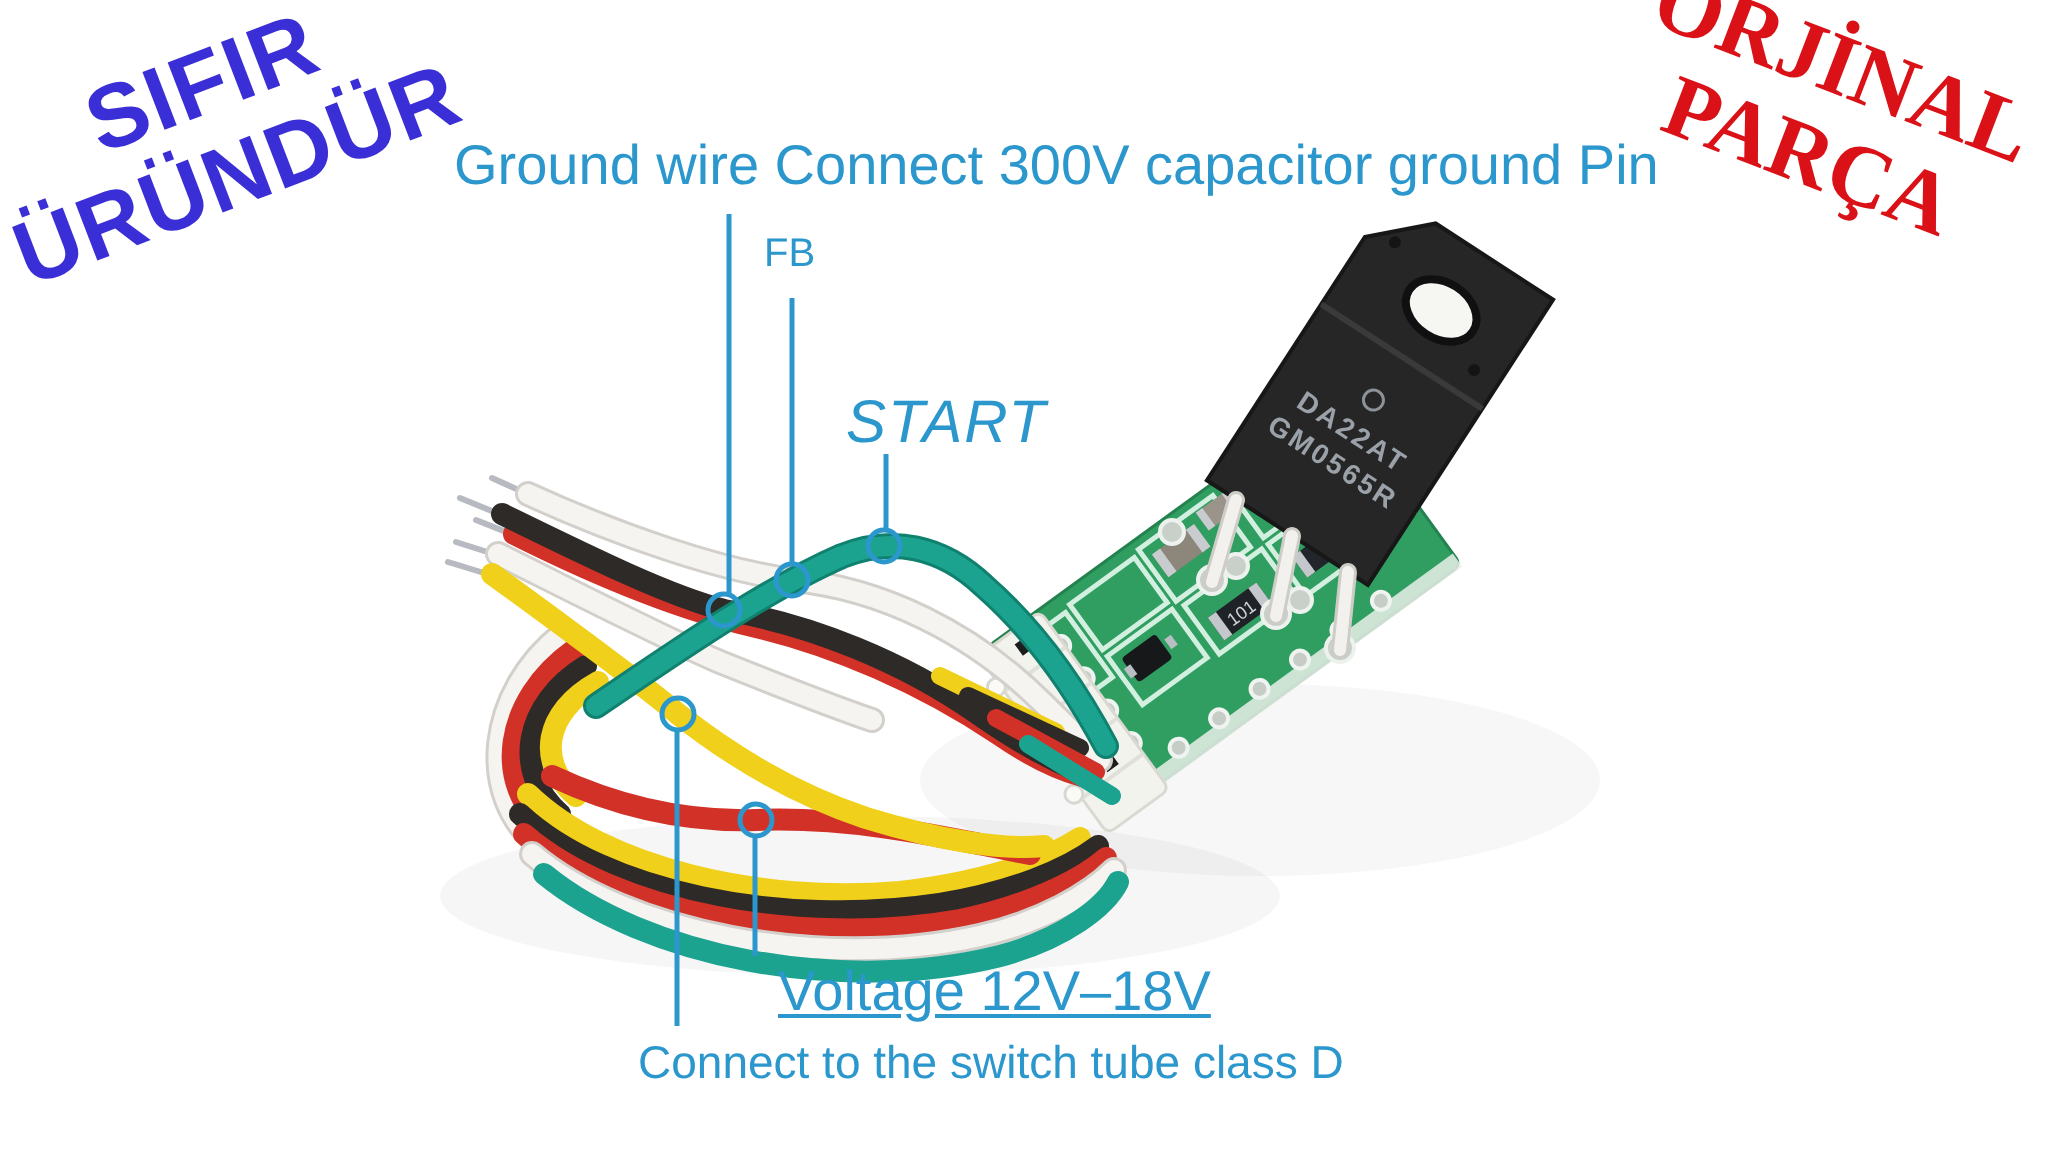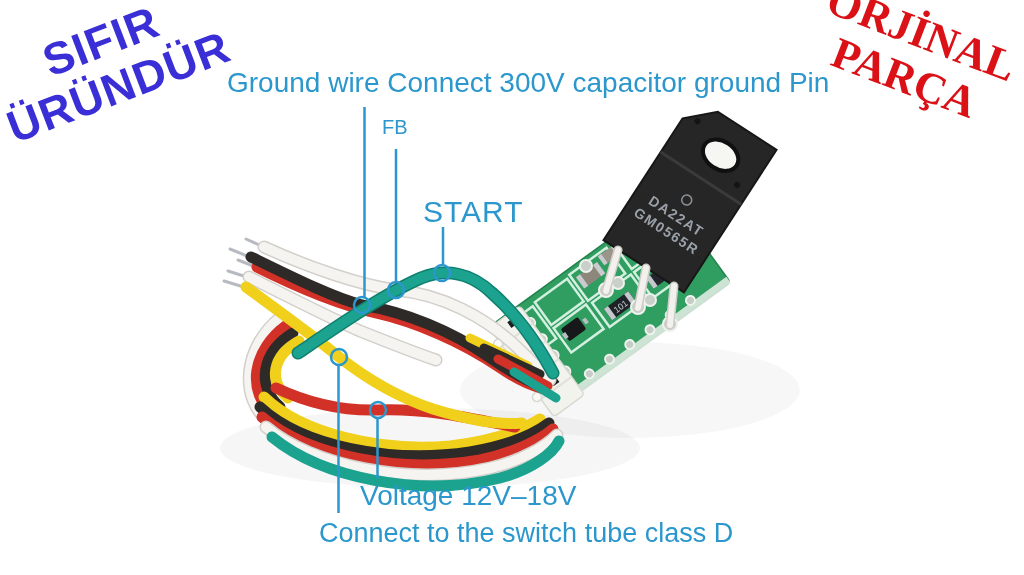--- a/index.html
+++ b/index.html
@@ -2,23 +2,23 @@
 <html><head>
 <meta charset="utf-8">
 <style>
   html,body{margin:0;padding:0;background:#ffffff;}
   .stage{position:relative;width:1024px;height:575px;background:#ffffff;overflow:hidden;
          font-family:"Liberation Sans", sans-serif;}
   .photo-svg{position:absolute;left:0;top:0;width:1024px;height:575px;}
   .ann{position:absolute;color:#2b97cc;white-space:nowrap;line-height:1;}
   .ann-ground{left:227px;top:69px;font-size:28px;}
   .ann-fb{left:382px;top:117px;font-size:20px;}
-  .ann-start{left:423px;top:197px;font-size:30px;letter-spacing:1px;}
-  .ann-voltage{left:360px;top:482px;font-size:28px;}
-  .ann-connect{left:319px;top:520px;font-size:27px;}
+  .ann-start{left:423px;top:197px;font-size:30px;letter-spacing:1px;font-style:italic;}
+  .ann-voltage{left:389px;top:482px;font-size:28px;text-decoration:underline;}
+  .ann-connect{left:319px;top:520px;font-size:23px;}
   .stamp{position:absolute;text-align:center;font-weight:bold;line-height:1.08;}
   .stamp-blue{left:-20px;top:16px;width:260px;color:#3a2fd6;font-size:45px;
               transform:rotate(-21deg);letter-spacing:1px;}
   .stamp-red{left:778px;top:8px;width:270px;color:#da1217;font-size:44px;
              font-family:"Liberation Serif", serif;transform:rotate(21deg);}
   .stamp div{white-space:nowrap;}
 </style>
 </head>
 <body>
 

